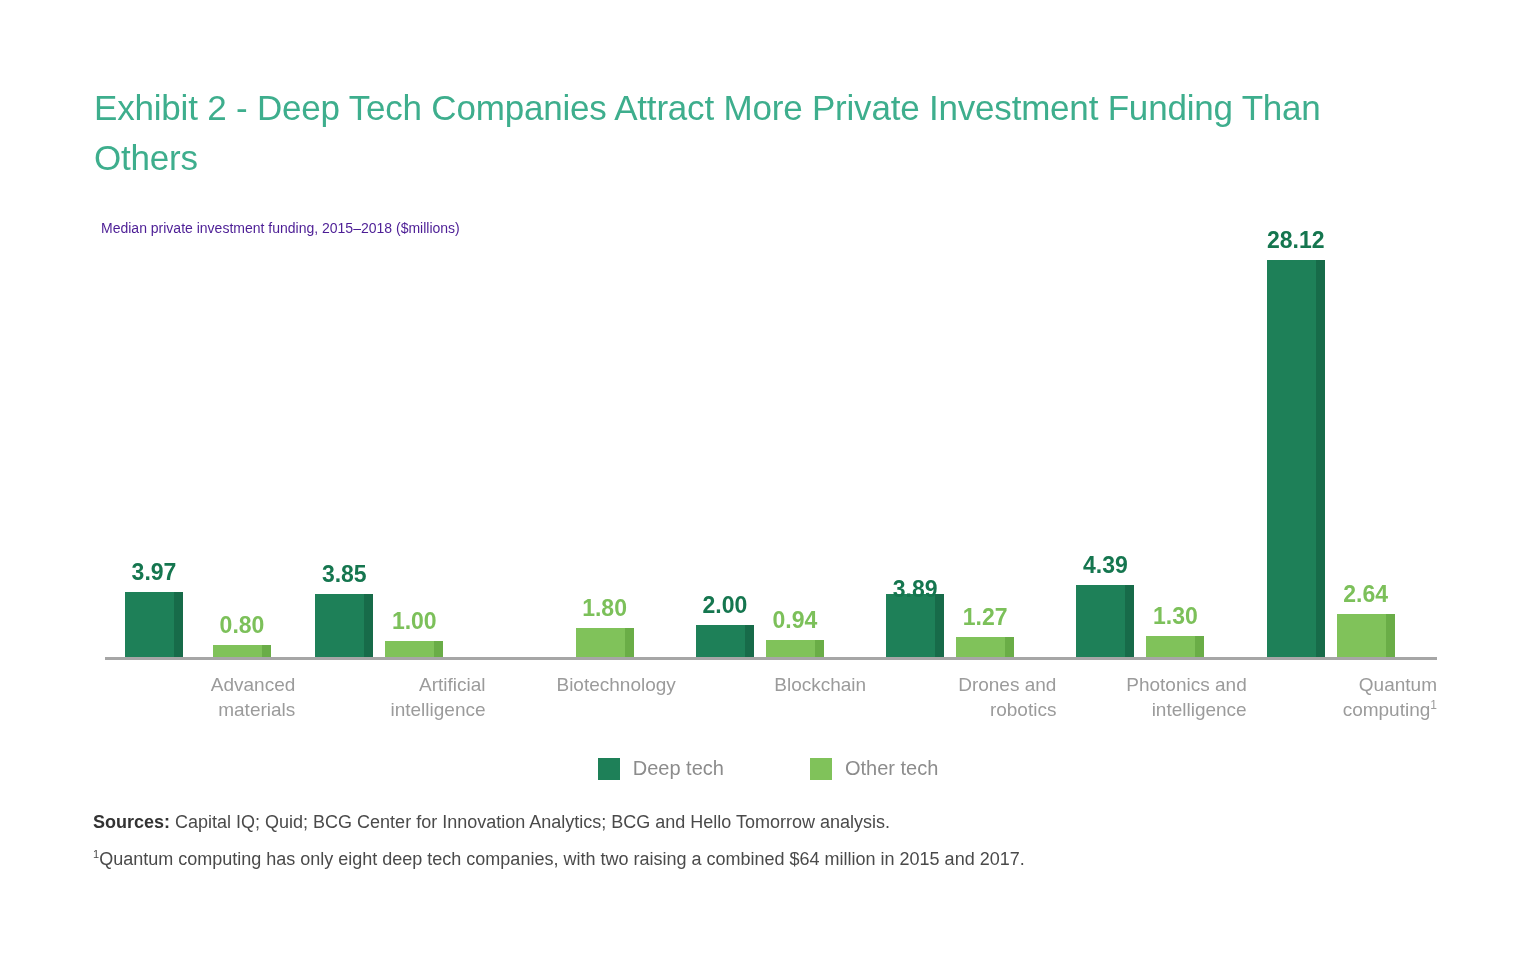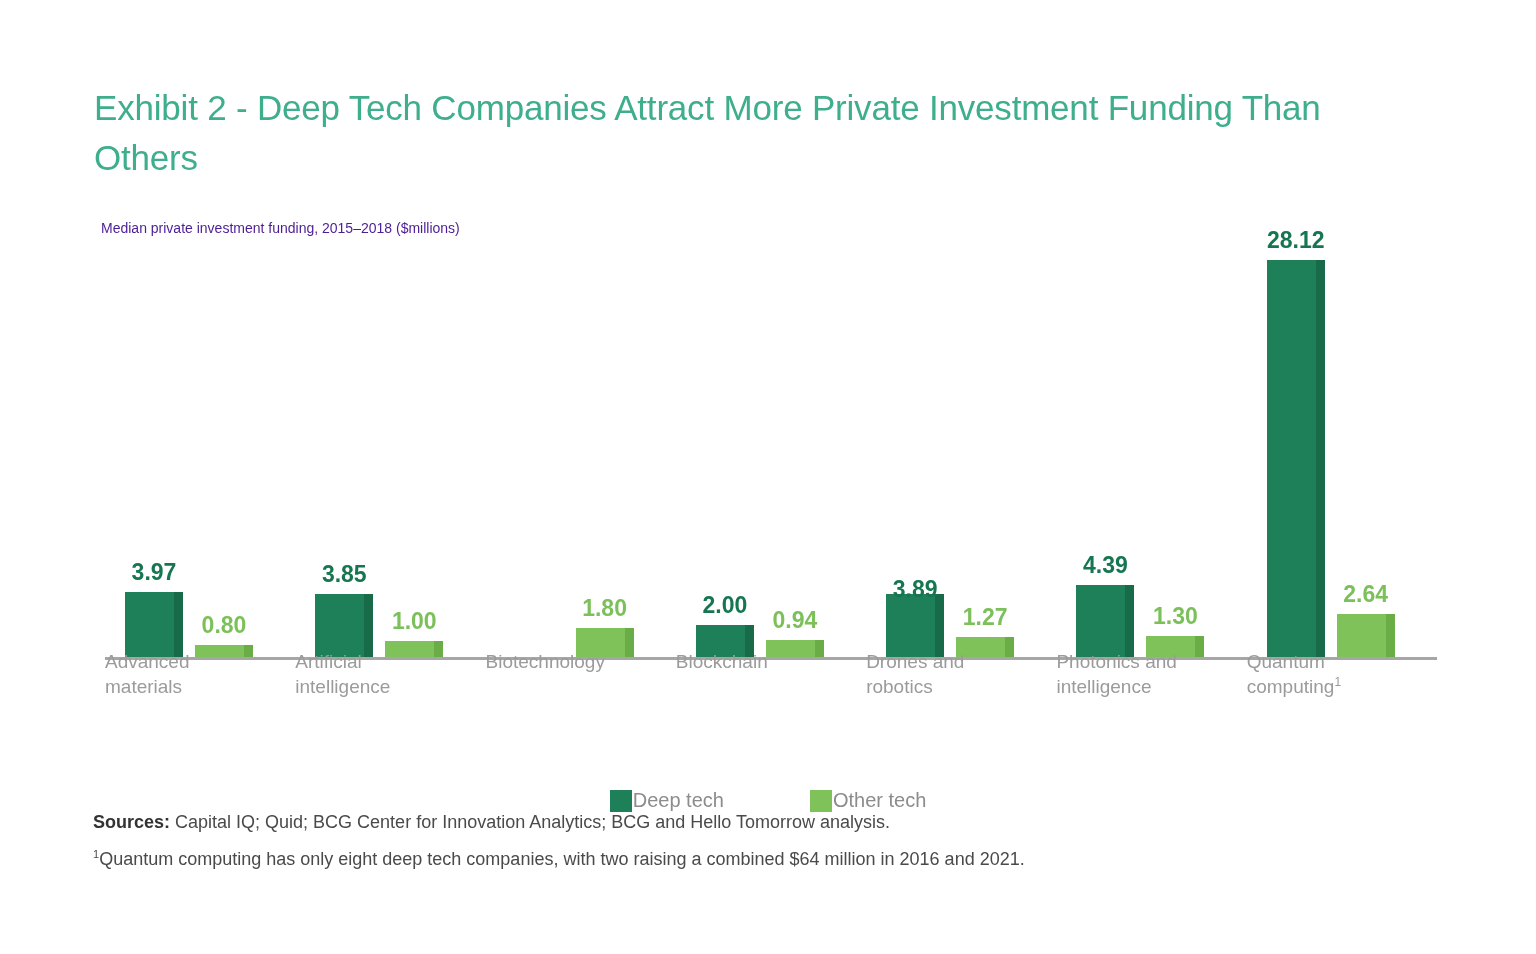--- a/index.html
+++ b/index.html
@@ -52,33 +52,33 @@
 
   .vlabel{
     position:absolute;left:50%;transform:translateX(-50%);
     font-size:23px;font-weight:bold;white-space:nowrap;
   }
   .bar.deep .vlabel{color:#15764f;}
   .bar.other .vlabel{color:#7cc05a;}
 
   
   .cat{
-    position:absolute;top:649px;
-    text-align:left;
+    position:absolute;top:672px;
+    text-align:right;
     font-size:19px;line-height:25px;color:#9b9b9b;
     font-weight:400;
   }
   .cat sup{font-size:12px;vertical-align:super;line-height:0;}
 
   
   .legend{
     position:absolute;left:0;right:0;top:757px;
     display:flex;justify-content:center;align-items:center;gap:86px;
   }
-  .legend-item{display:flex;align-items:flex-end;gap:1px;margin-top:32px;}
+  .legend-item{display:flex;align-items:flex-end;gap:13px;}
   .swatch{width:22px;height:22px;display:block;}
   .legend-label{font-size:20px;color:#8c8c8c;}
 
   
   .src{
     position:absolute;left:93px;top:812px;
     font-size:18px;color:#4a4a4a;
   }
   .src b{font-weight:bold;color:#333333;}
   .note{
@@ -95,21 +95,21 @@
   <div class="title">Exhibit 2 - Deep Tech Companies Attract More Private Investment Funding Than Others</div>
   <div class="subtitle">Median private investment funding, 2015–2018 ($millions)</div>
 
   <div class="plot" id="plot">
       <div class="group" style="left: 20px; width: 128px;">
         <div class="bar deep" style="left: 0px; width: 58px; height: 65.8358px;">
           <span class="face"></span>
           <span class="edge"></span>
           <span class="vlabel" style="bottom: 71.8358px; margin-top: 24px;">3.97</span>
         </div>
-        <div class="bar other" style="left: 70px; width: 58px; height: 13.2667px; padding-left: 12px;">
+        <div class="bar other" style="left: 88px; width: 58px; height: 13.2667px; padding-left: 12px;">
           <span class="face"></span>
           <span class="edge"></span>
           <span class="vlabel" style="bottom: 19.2667px;">0.80</span>
         </div>
       </div>
       <div class="group" style="left: 210.286px; width: 128px;">
         <div class="bar deep" style="left: 0px; width: 58px; height: 63.8458px;">
           <span class="face"></span>
           <span class="edge"></span>
           <span class="vlabel" style="bottom: 69.8458px;">3.85</span>
@@ -216,16 +216,16 @@
       <span class="swatch" style="background:#80c25a"></span>
       <span class="legend-label">Other tech</span>
     </div>
   </div>
 
   <div class="src">
     <b>Sources:</b><span> Capital IQ; Quid; BCG Center for Innovation Analytics; BCG and Hello Tomorrow analysis.</span>
   </div>
 
   <div class="note">
-    <sup>1</sup><span>Quantum computing has only eight deep tech companies, with two raising a combined $64 million in 2016 and 2021.</span>
+    <sup>1</sup><span>Quantum computing has only eight deep tech companies, with two raising a combined $64 million in 2015 and 2017.</span>
   </div>
 
 </div>
 
 </body></html>

